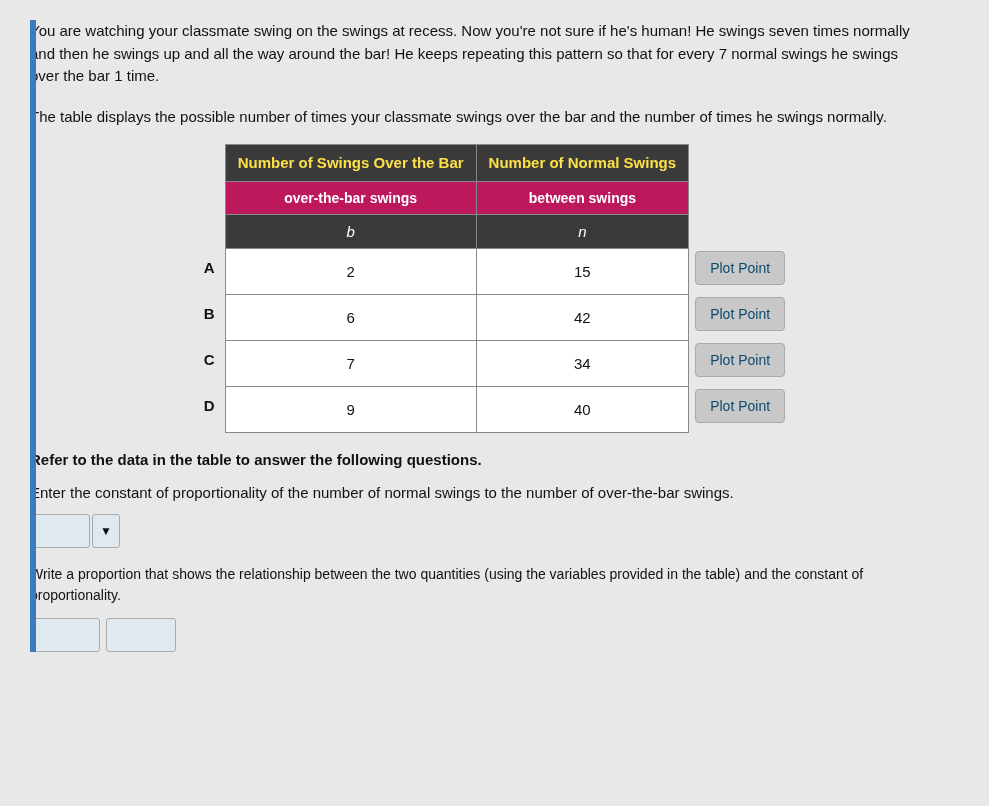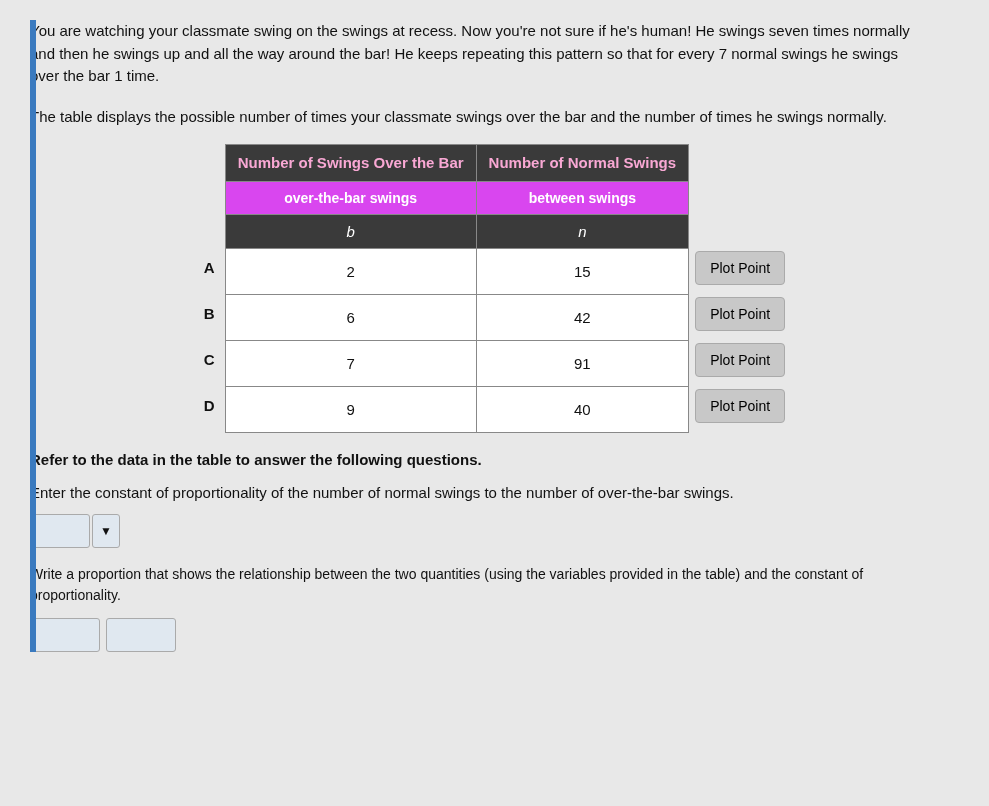--- a/index.html
+++ b/index.html
@@ -62,29 +62,29 @@
     }
 
     table.main-table th, table.main-table td {
       border: 1px solid #888;
       text-align: center;
       padding: 8px 12px;
     }
 
     .header-row-1 th {
       background: #3a3a3a;
-      color: #f9a8d4;
+      color: #fde047;
       font-size: 15px;
       font-weight: bold;
       line-height: 1.3;
       padding: 10px 14px;
     }
 
     .header-row-2 td {
-      background: #d946ef;
+      background: #be185d;
       color: #fff;
       font-size: 14px;
       font-weight: bold;
       padding: 8px 12px;
     }
 
     .var-row td {
       background: #3a3a3a;
       color: #fff;
       font-size: 15px;
@@ -114,21 +114,21 @@
       display: flex;
       align-items: center;
     }
 
     .plot-btn {
       background: #c8c8c8;
       border: 1px solid #aaa;
       border-radius: 4px;
       padding: 8px 14px;
       font-size: 14px;
-      color: #000000;
+      color: #0c4a6e;
       cursor: pointer;
       min-width: 90px;
     }
 
     .refer-text {
       font-size: 15px;
       font-weight: bold;
       margin-bottom: 14px;
       margin-top: 10px;
     }
@@ -240,21 +240,21 @@
         <tr class="data-row">
               <td>2</td>
               <td>15</td>
             </tr>
             <tr class="data-row">
               <td>6</td>
               <td>42</td>
             </tr>
             <tr class="data-row">
               <td>7</td>
-              <td>91</td>
+              <td>34</td>
             </tr>
             <tr class="data-row">
               <td>9</td>
               <td>40</td>
             </tr>
           </tbody>
       </table>
 
       <div class="plot-buttons">
         <div class="plot-btn-wrap">

